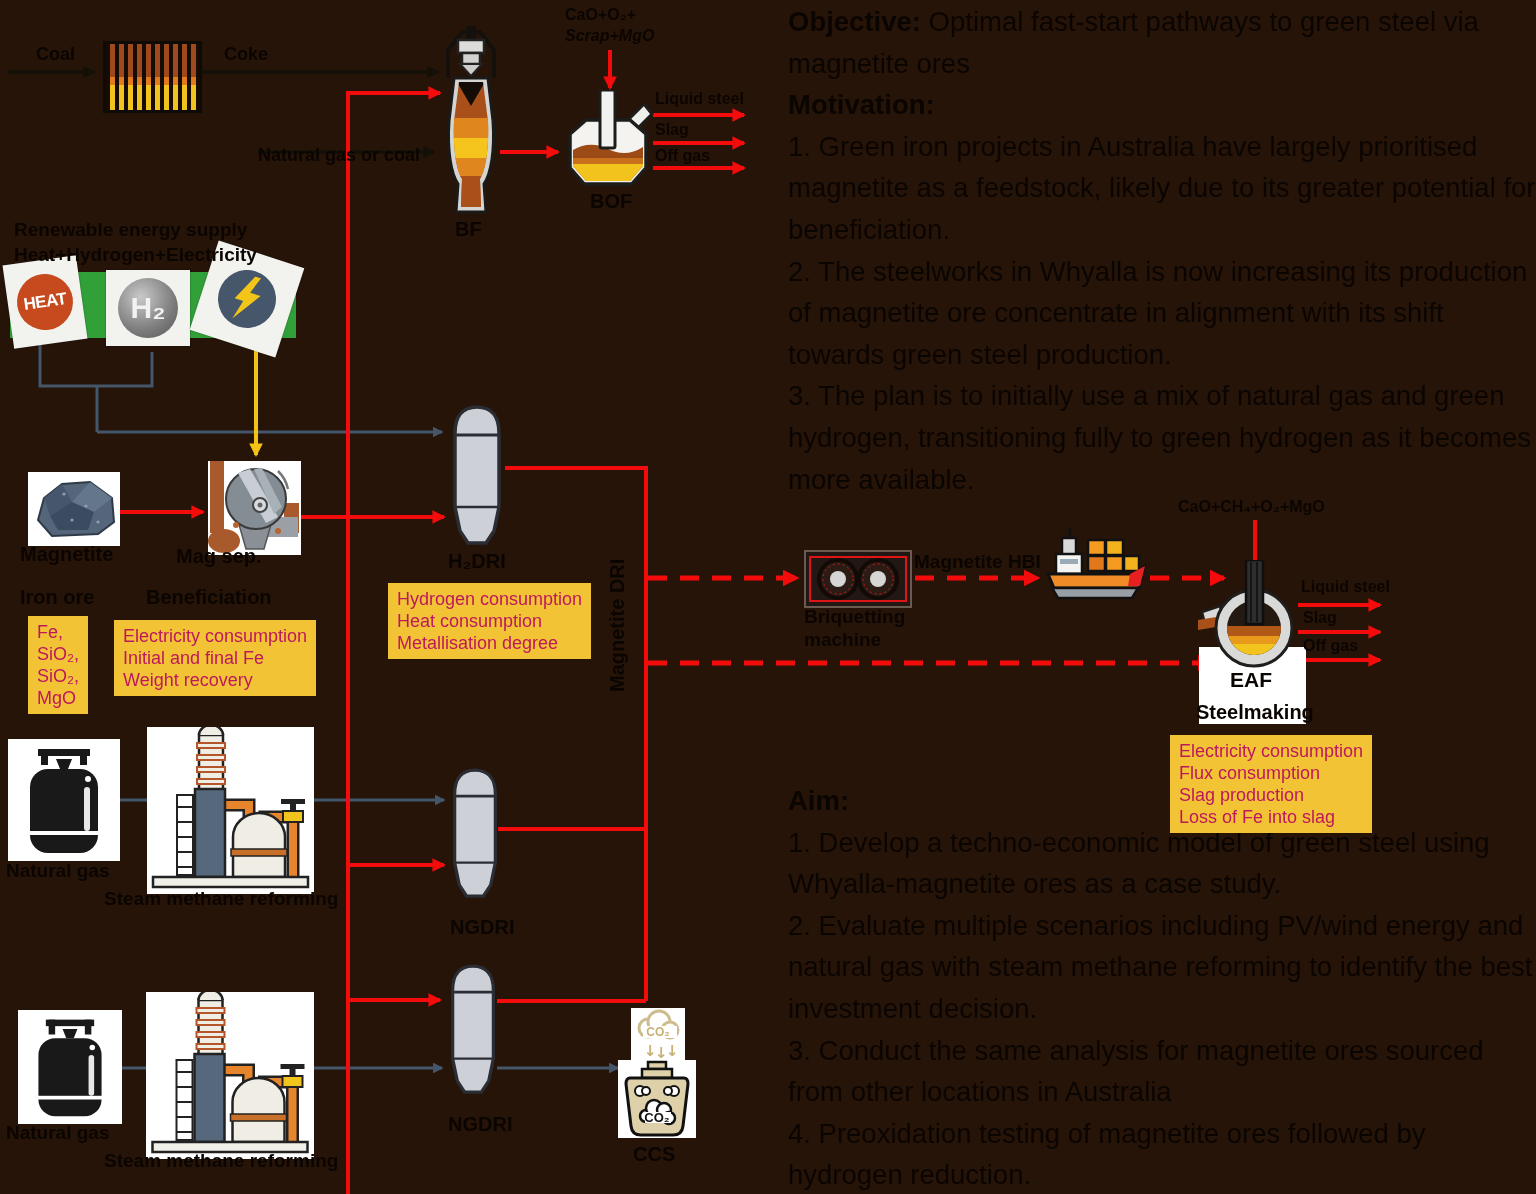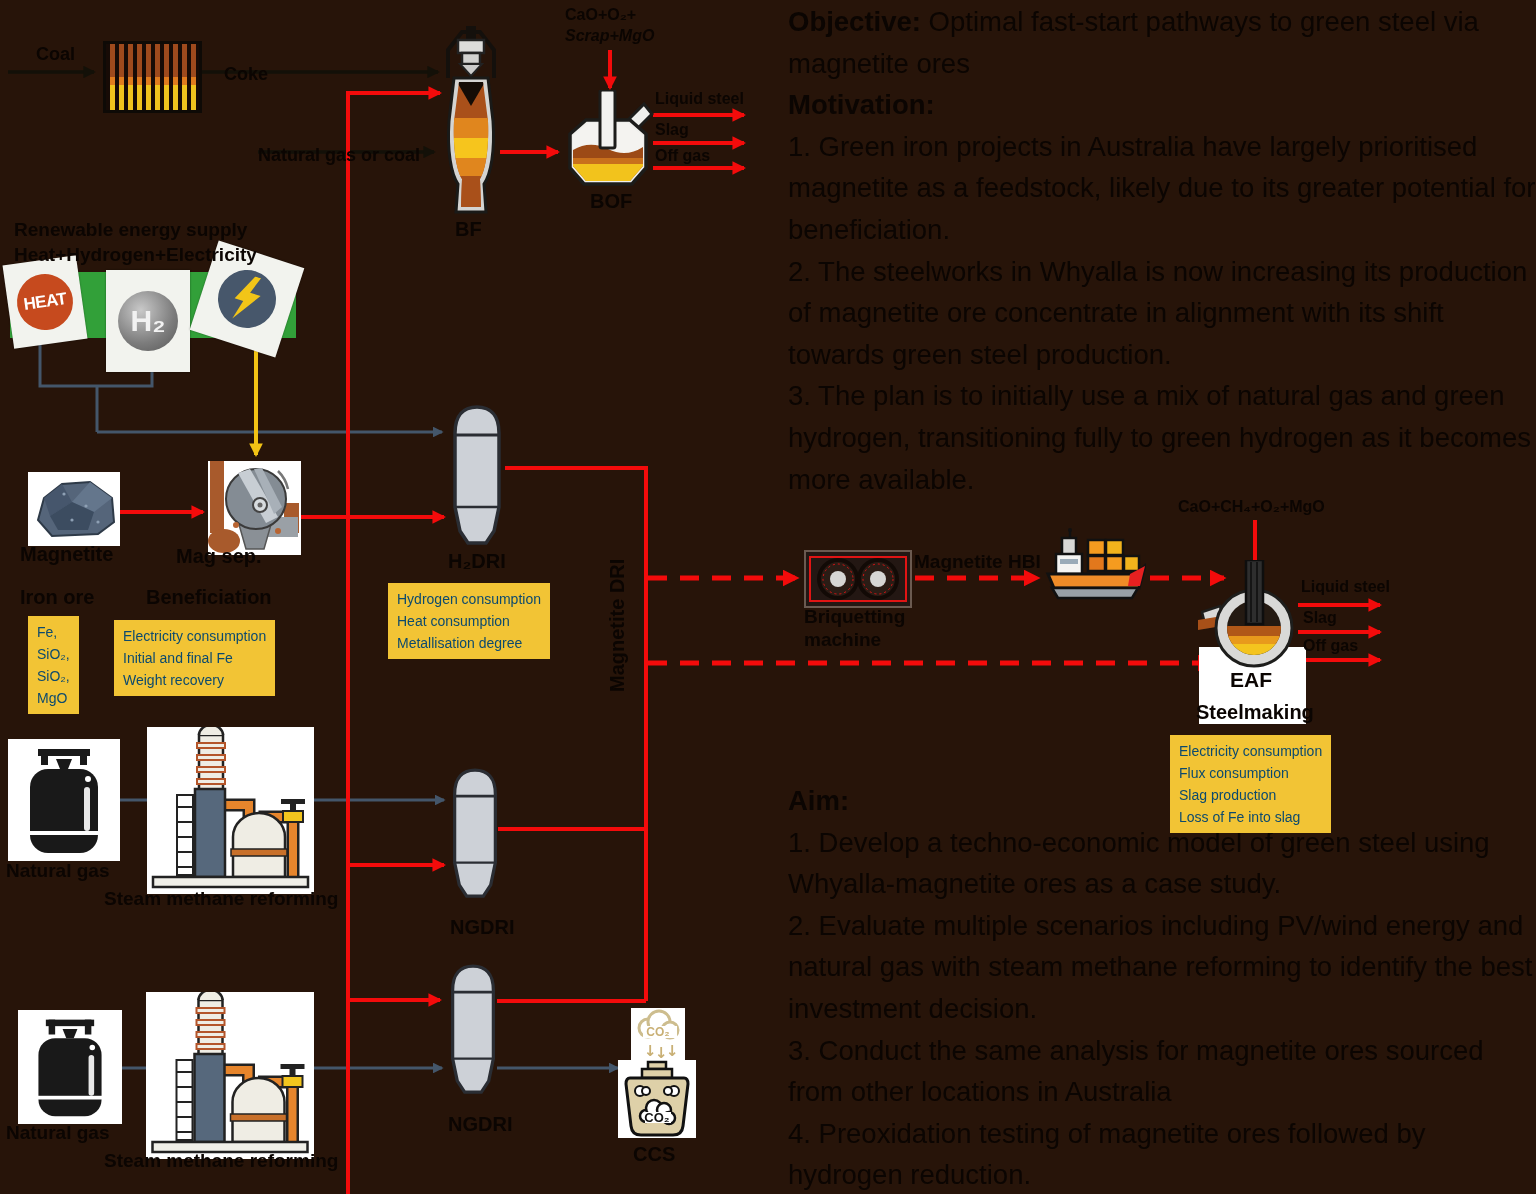--- a/index.html
+++ b/index.html
@@ -1,21 +1,21 @@
 <!DOCTYPE html>
 <html><head>
 <meta charset="utf-8">
 <style>
   html,body{margin:0;padding:0;background:#271409;}
   #stage{position:relative;width:1536px;height:1194px;background:#271409;overflow:hidden;
          font-family:"Liberation Sans",sans-serif;color:#0b0502;}
   .lbl{position:absolute;font-weight:bold;color:#0b0502;white-space:nowrap;z-index:4;}
   .fs16{font-size:16px;} .fs18{font-size:18px;} .fs19{font-size:19px;} .fs20{font-size:20px;}
   .fs21{font-size:21px;}
-  .ybox{position:absolute;background:#f2c435;color:#0c4a6e;font-size:14px;line-height:22px;
+  .ybox{position:absolute;background:#f2c435;color:#be185d;font-size:18px;line-height:22px;
         padding:5px 9px;z-index:5;font-weight:400;}
   .ybox span{display:block;}
   .whitebox{position:absolute;background:#ffffff;z-index:2;}
   .iconbox{position:absolute;z-index:3;}
   svg{display:block;}
   #lines{position:absolute;left:0;top:0;z-index:2;pointer-events:none;}
   .rtext{position:absolute;width:750px;font-size:27.5px;line-height:41.6px;color:#0b0502;z-index:1;}
   .rtext p{margin:0;}
   .rtext b{font-weight:bold;}
   .vlabel{position:absolute;writing-mode:vertical-rl;transform:rotate(180deg);
@@ -89,21 +89,21 @@
     <line x1="1298" y1="660" x2="1380" y2="660" stroke="#f40b0b" stroke-width="4" marker-end="url(#mR)"></line>
 
     <line x1="648" y1="578" x2="797" y2="578" stroke="#f40b0b" stroke-width="5" stroke-dasharray="19 13" marker-end="url(#mR)"></line>
     <line x1="915" y1="578" x2="1038" y2="578" stroke="#f40b0b" stroke-width="5" stroke-dasharray="19 13" marker-end="url(#mR)"></line>
     <line x1="1150" y1="578" x2="1224" y2="578" stroke="#f40b0b" stroke-width="5" stroke-dasharray="19 13" marker-end="url(#mR)"></line>
     <line x1="648" y1="663" x2="1212" y2="663" stroke="#f40b0b" stroke-width="5" stroke-dasharray="19 13" marker-end="url(#mR)"></line>
   </svg>
 
   <div class="lbl fs18" style="left:36px;top:44px;">Coal</div>
   <div class="cokeoven"></div>
-  <div class="lbl fs18" style="left:224px;top:44px;margin-top:20px;">Coke</div>
+  <div class="lbl fs18" style="left:224px;top:44px;">Coke</div>
   <div class="lbl fs18" style="left:258px;top:124px;margin-top:21px;">Natural gas or coal</div>
 
   <div class="iconbox" style="left:438px;top:26px;">
     <svg width="66" height="200" viewBox="0 0 66 200">
       <polyline points="10,52 10,24 24,6 42,6 56,24 56,52" fill="none" stroke="#14100c" stroke-width="4"></polyline>
       <rect x="28" y="0" width="10" height="14" fill="#14100c"></rect>
       <rect x="20" y="14" width="26" height="13" fill="#dcdcda" stroke="#222" stroke-width="2.5"></rect>
       <rect x="24" y="27" width="18" height="11" fill="#d2d2d0" stroke="#222" stroke-width="2.5"></rect>
       <polygon points="22,38 44,38 33,50" fill="#cccccb" stroke="#222" stroke-width="2"></polygon>
       <path d="M16,52 L50,52 L55,95 C57,125 53,148 46,158 L48,186 L18,186 L20,158 C13,148 9,125 11,95 Z" fill="#d4d4d2" stroke="#1a1a18" stroke-width="3"></path>
@@ -148,21 +148,21 @@
   <div class="lbl fs16" style="left:655px;top:147px;">Off gas</div>
 
   <div class="lbl fs19" style="left:14px;top:219px;text-align:center;">Renewable energy supply</div>
   <div class="lbl fs19" style="left:14px;top:244px;">Heat+Hydrogen+Electricity</div>
   <div class="banner" style="left:10px;top:272px;width:286px;height:66px;"></div>
   <div class="tile" style="left:8px;top:260px;width:74px;height:84px;transform:rotate(-8deg);">
     <div class="heatcirc">
         <span>HEAT</span>
       </div>
   </div>
-  <div class="tile" style="left:106px;top:270px;width:84px;height:102px;text-align:center;">
+  <div class="tile" style="left:106px;top:270px;width:84px;height:76px;text-align:center;">
     <div class="h2circ">
         <span>H₂</span>
       </div>
   </div>
   <div class="tile" style="left:202px;top:252px;width:90px;height:94px;transform:rotate(18deg);">
     <div class="boltcirc">
       <svg width="30" height="48" viewBox="0 0 28 48">
           <polygon points="15,0 2,27 11,27 6,47 26,17 15,17 21,0" fill="#f2c518"></polygon>
         </svg>
     </div>

